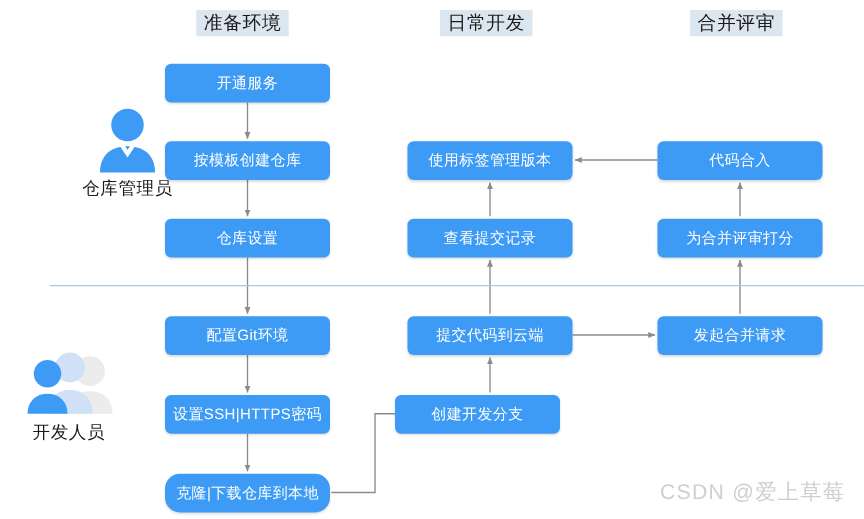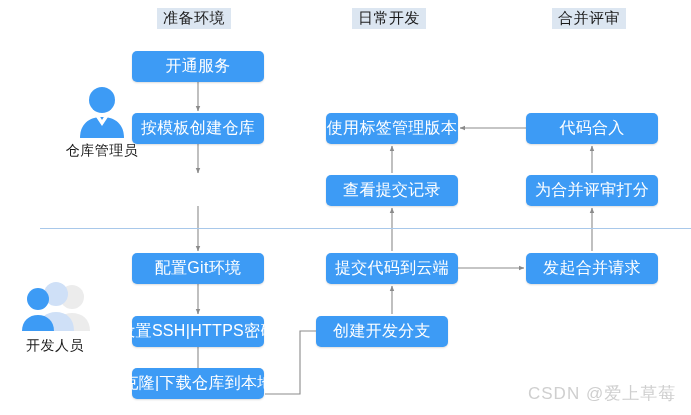--- a/index.html
+++ b/index.html
@@ -25,21 +25,21 @@
 
   
   .node{
     position:absolute;
     width:132px;height:31px;
     background:#3d9bf5;
     border-radius:5px;
     box-shadow:0 1px 2px rgba(0,0,0,0.14);
     display:flex;align-items:center;justify-content:center;
     color:#ffffff;
-    font-size:16px;
+    font-size:12px;
     white-space:nowrap;
     letter-spacing:0.3px;
     box-sizing:border-box;
   }
 
   
   .actor{position:absolute;width:110px;text-align:center;}
   .actor-label{
     font-size:14px;color:#1a1a1a;
     margin-top:2px;white-space:nowrap;letter-spacing:0.5px;
@@ -121,23 +121,24 @@
       <circle cx="46" cy="13" r="12" fill="#cfe0f7"></circle>
       <path d="M28,50 C28,37 36,31 46,31 C56,31 64,37 64,50 Z" fill="#cfe0f7"></path>
       <circle cx="28" cy="18" r="11" fill="#3d9bf5"></circle>
       <path d="M12,50 C12,40 19,34 28,34 C37,34 44,40 44,50 Z" fill="#3d9bf5"></path>
     </svg>
     <div class="actor-label">开发人员</div>
   </div>
 
   <div class="node" style="left:132px;top:51px;">开通服务</div>
   <div class="node" style="left:132px;top:113px;">按模板创建仓库</div>
+  <div class="node" style="left:132px;top:175px;">仓库设置</div>
   <div class="node" style="left:132px;top:253px;">配置Git环境</div>
   <div class="node" style="left:132px;top:316px;">设置SSH|HTTPS密码</div>
-  <div class="node" style="left:132px;top:368px;">克隆|下载仓库到本地</div>
+  <div class="node" style="left:132px;top:379px;border-radius:12px;">克隆|下载仓库到本地</div>
 
   <div class="node" style="left:326px;top:113px;text-align:center;">使用标签管理版本</div>
   <div class="node" style="left:326px;top:175px;">查看提交记录</div>
   <div class="node" style="left:326px;top:253px;">提交代码到云端</div>
   <div class="node" style="left:316px;top:316px;">创建开发分支</div>
 
   <div class="node" style="left:526px;top:113px;">代码合入</div>
   <div class="node" style="left:526px;top:175px;">为合并评审打分</div>
   <div class="node" style="left:526px;top:253px;">发起合并请求</div>
 

